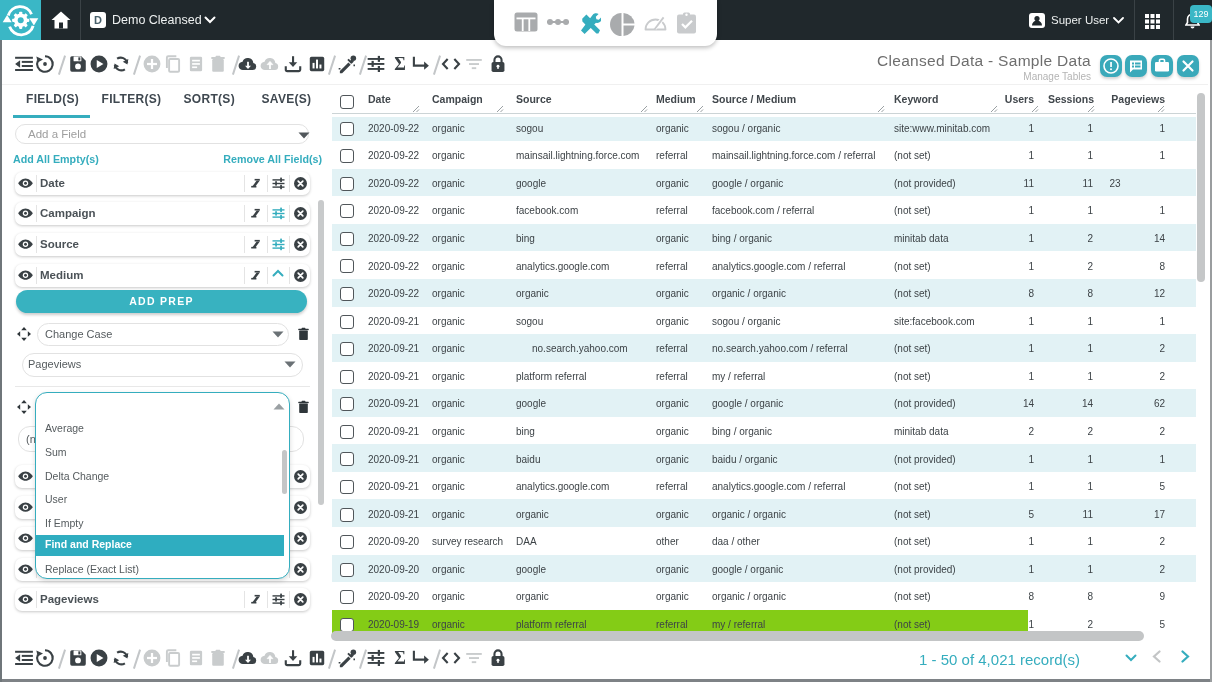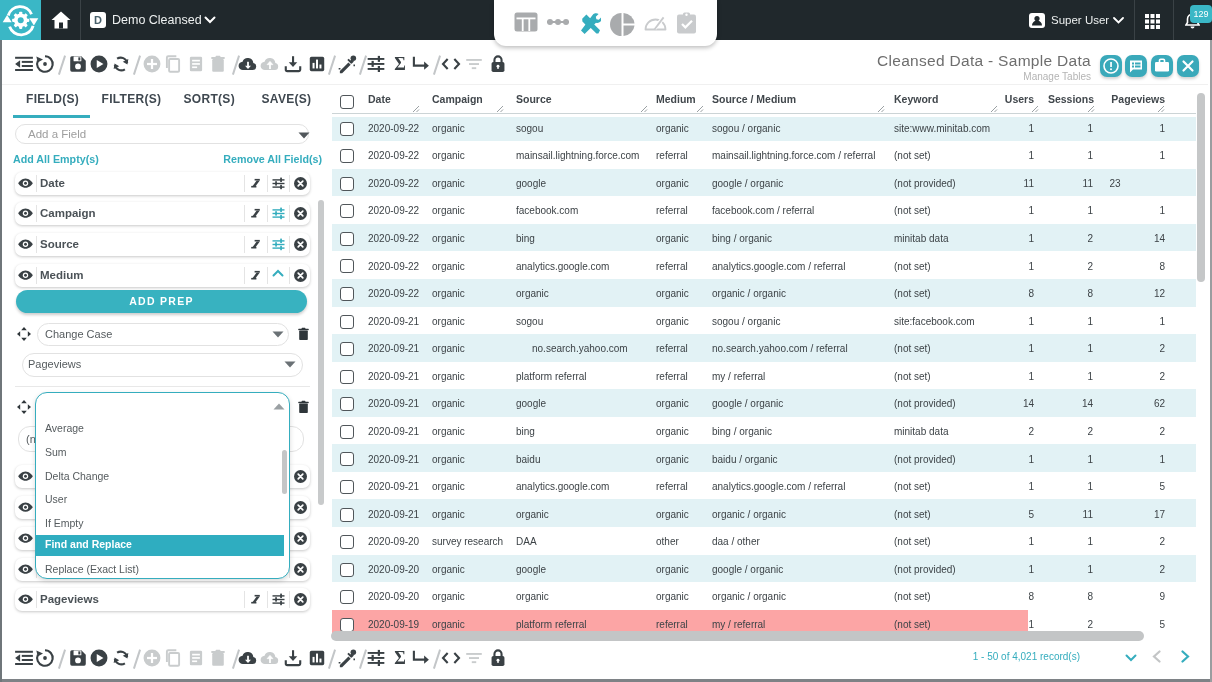--- a/index.html
+++ b/index.html
@@ -990,21 +990,21 @@
       <div class="cell" style="left:36px;top:9.2px">2020-09-20</div>
       <div class="cell" style="left:100px;top:9.2px">organic</div>
       <div class="cell" style="left:184px;top:9.2px">organic</div>
       <div class="cell" style="left:324px;top:9.2px">organic</div>
       <div class="cell" style="left:380px;top:9.2px">organic / organic</div>
       <div class="cell" style="left:562px;top:9.2px">(not set)</div>
       <div class="cell" style="left:602px;width:100px;text-align:right;top:9.2px">8</div>
       <div class="cell" style="left:661px;width:100px;text-align:right;top:9.2px">8</div>
       <div class="cell" style="left:733px;width:100px;text-align:right;top:9.2px">9</div>
     </div>
-    <div style="position:absolute;left:0;top:496.08px;width:696px;height:27.56px;background:#fca5a5">
+    <div style="position:absolute;left:0;top:496.08px;width:696px;height:27.56px;background:#84cc16">
       <div style="position:absolute;left:7.5px;top:8.1px;width:14px;height:14px;border:1.7px solid #50565a;border-radius:3px;background:#fff"></div>
       <div class="cell" style="left:36px;top:9.2px">2020-09-19</div>
       <div class="cell" style="left:100px;top:9.2px">organic</div>
       <div class="cell" style="left:184px;top:9.2px">platform referral</div>
       <div class="cell" style="left:324px;top:9.2px">referral</div>
       <div class="cell" style="left:380px;top:9.2px">my / referral</div>
       <div class="cell" style="left:562px;top:9.2px">(not set)</div>
       <div class="cell" style="left:602px;width:100px;text-align:right;top:9.2px">1</div>
       <div class="cell" style="left:661px;width:100px;text-align:right;top:9.2px">2</div>
       <div class="cell" style="left:733px;width:100px;text-align:right;top:9.2px">5</div>
@@ -1158,21 +1158,21 @@
     </svg>
   </div>
 <div style="position:absolute;left:488px;top:648px;width:20px;height:20px">
     <svg width="20" height="20" viewBox="0 0 18 18">
       <rect x="3.2" y="7.2" width="11.6" height="9" rx="1.6" fill="#3a4145"></rect>
       <path d="M5.8 7.2 V5.3 a3.2 3.2 0 0 1 6.4 0 V7.2" stroke="#3a4145" stroke-width="1.9" fill="none"></path>
       <circle cx="9" cy="11" r="1.3" fill="#fff"></circle>
       <rect x="8.4" y="11" width="1.2" height="2.5" fill="#fff"></rect>
     </svg>
   </div>
-<div class="abs" style="left:880px;top:651px;width:200px;text-align:right;font-size:10px;color:#35adbe">1 - 50 of 4,021 record(s)</div>
+<div class="abs" style="left:880px;top:651px;width:200px;text-align:right;font-size:15px;color:#35adbe">1 - 50 of 4,021 record(s)</div>
 <div class="abs" style="left:1125px;top:654px">
     <svg width="12" height="8" viewBox="0 0 12 8" style="">
       <path d="M1.5 1.5 L6 6 L10.5 1.5" stroke="#35adbe" stroke-width="2" fill="none" stroke-linecap="round"></path>
     </svg>
   </div>
 <div class="abs" style="left:1152px;top:650px">
     <svg width="9" height="13" viewBox="0 0 9 13" style="">
       <path d="M7.5 1.5 L2 6.5 L7.5 11.5" stroke="#c3c5c6" stroke-width="2.2" fill="none" stroke-linecap="round"></path>
     </svg>
   </div>

